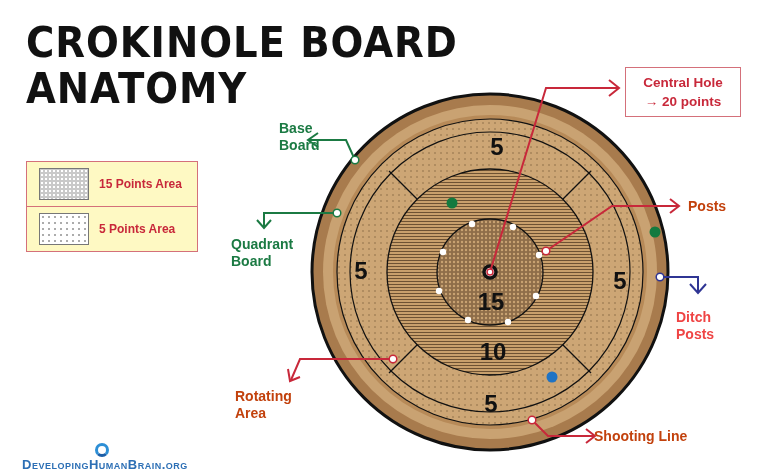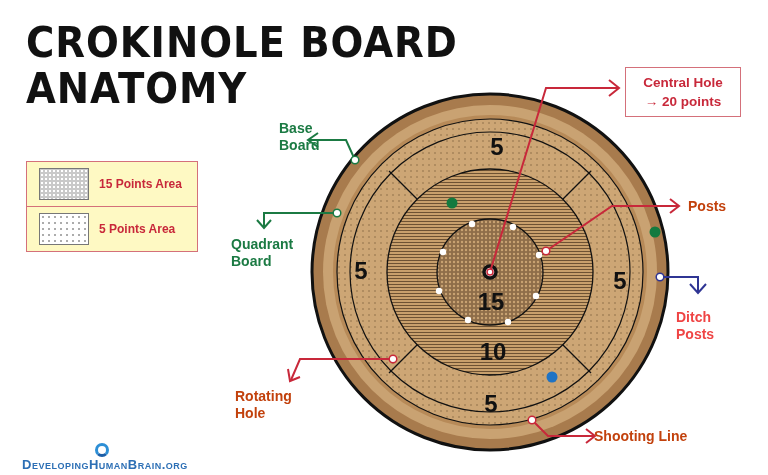--- a/index.html
+++ b/index.html
@@ -163,21 +163,21 @@
 
 <div class="lbl red" style="left:688px; top:198px;">Posts</div>
 
 <div class="lbl blue" style="left:676px; top:309px;">
   <div>Ditch</div>
   <div>Posts</div>
 </div>
 
 <div class="lbl red" style="left:235px; top:388px;">
   <div>Rotating</div>
-  <div>Hole</div>
+  <div>Area</div>
 </div>
 
 <div class="lbl red" style="left:594px; top:428px;">Shooting Line</div>
 
 <div class="brand">
   <div class="brand-icon"></div>
   <span class="brand-text">DevelopingHumanBrain.org</span>
 </div>
 
 </body></html>

